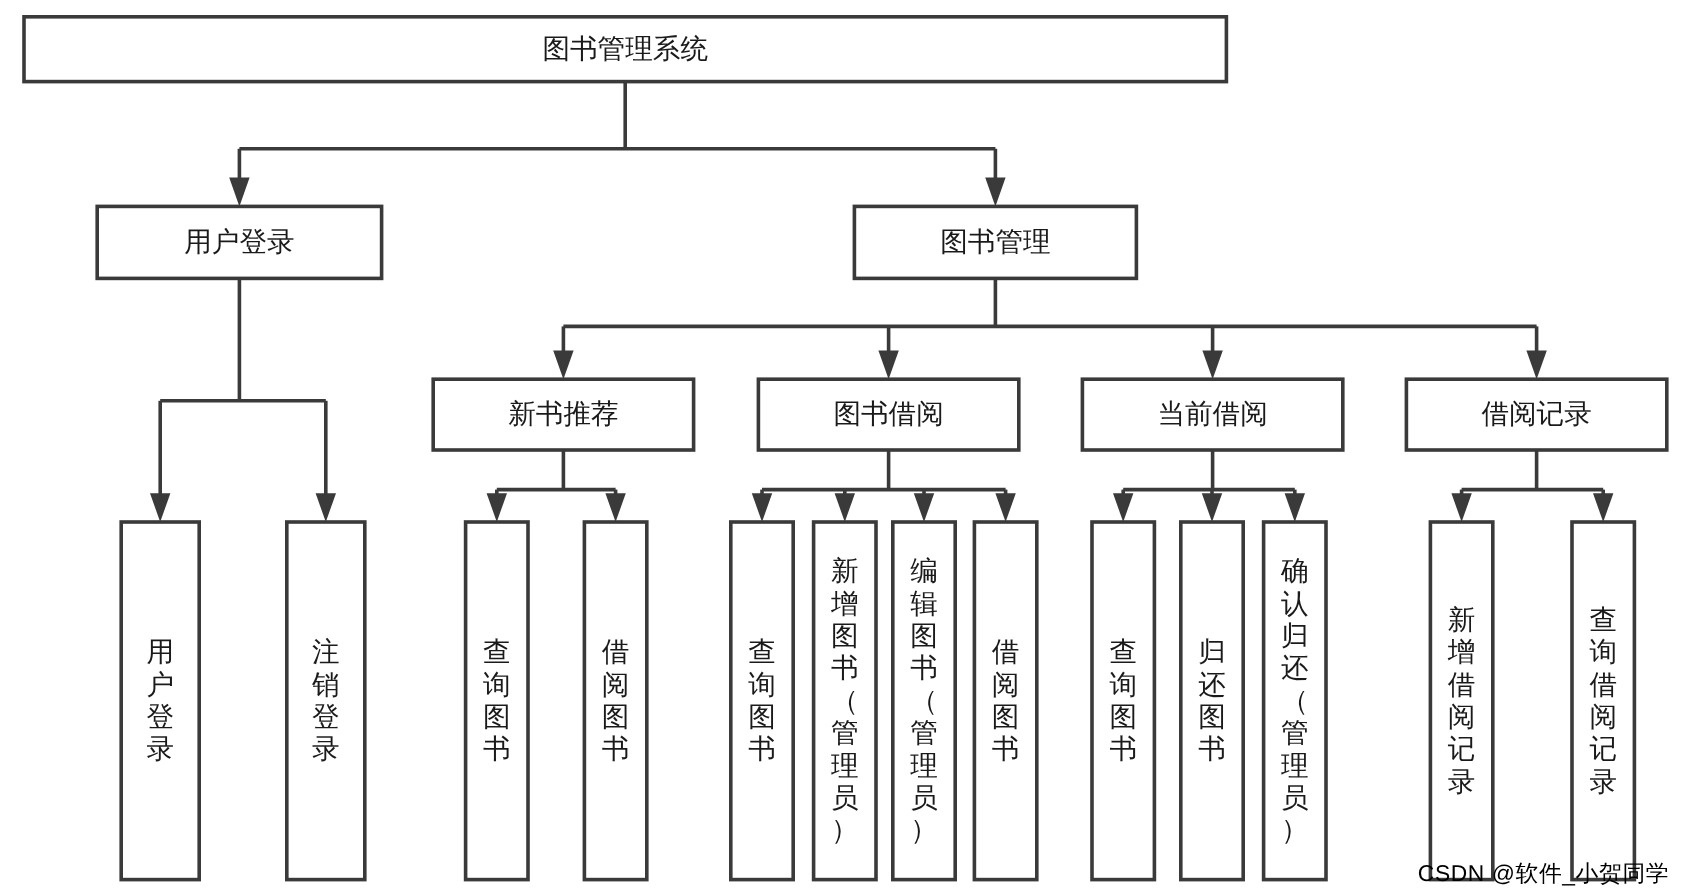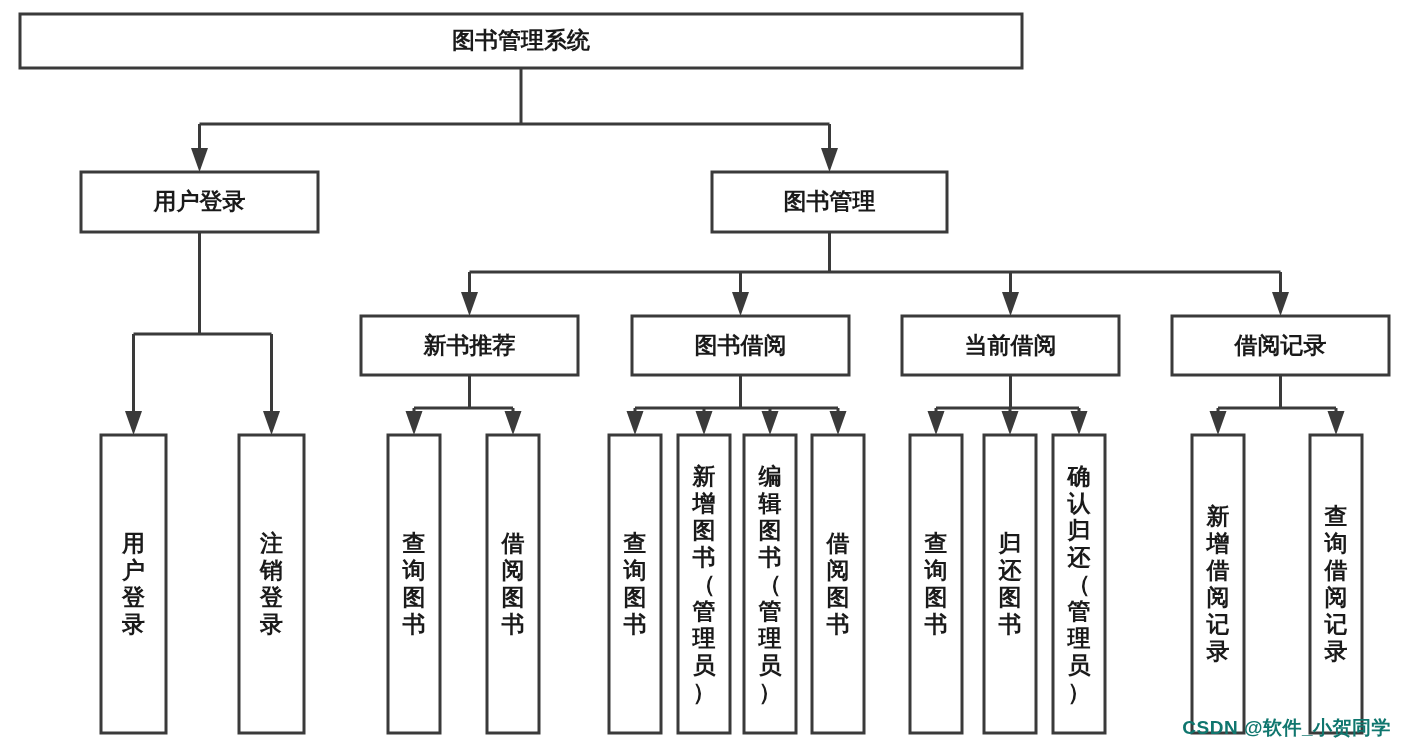--- a/index.html
+++ b/index.html
@@ -12,21 +12,20 @@
     width: 1405px;
     height: 747px;
     font-family: "Liberation Sans", "DejaVu Sans", sans-serif;
     overflow: hidden;
     position: relative;
   }
   #diagram-root {
     position: relative;
     width: 1405px;
     height: 747px;
-    font-weight: bold;
   }
   svg.diagram-svg {
     position: absolute;
     top: 0;
     left: 0;
     width: 1405px;
     height: 747px;
     display: block;
   }
   .node-box {
@@ -56,21 +55,21 @@
   .arrow-head {
     fill: #3a3a3a;
     stroke: none;
   }
   .watermark {
     position: absolute;
     right: 14px;
     bottom: 6px;
     font-family: "Liberation Sans", "DejaVu Sans", sans-serif;
     font-size: 19px;
-    color: #0f766e;
+    color: #000000;
     white-space: nowrap;
     pointer-events: none;
     letter-spacing: 0.5px;
     margin-left: 11px;
   }
 </style>
 </head>
 <body>
 
 <div id="diagram-root">

